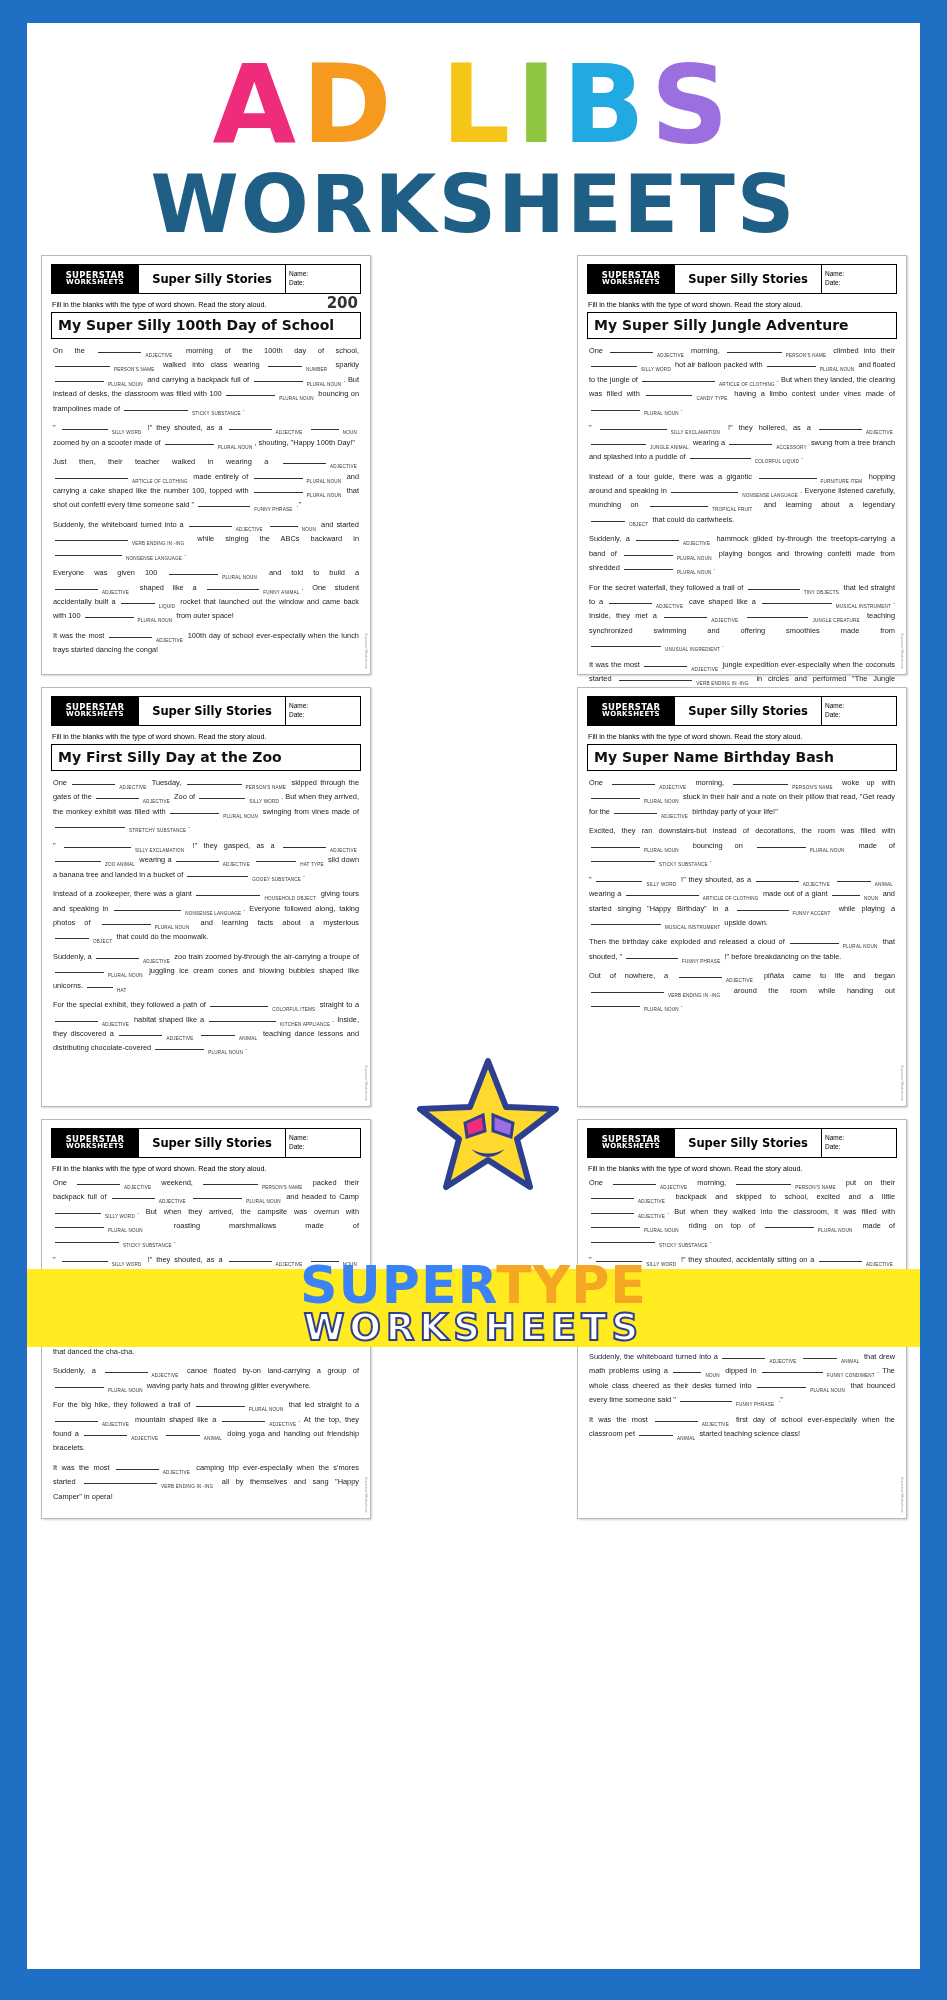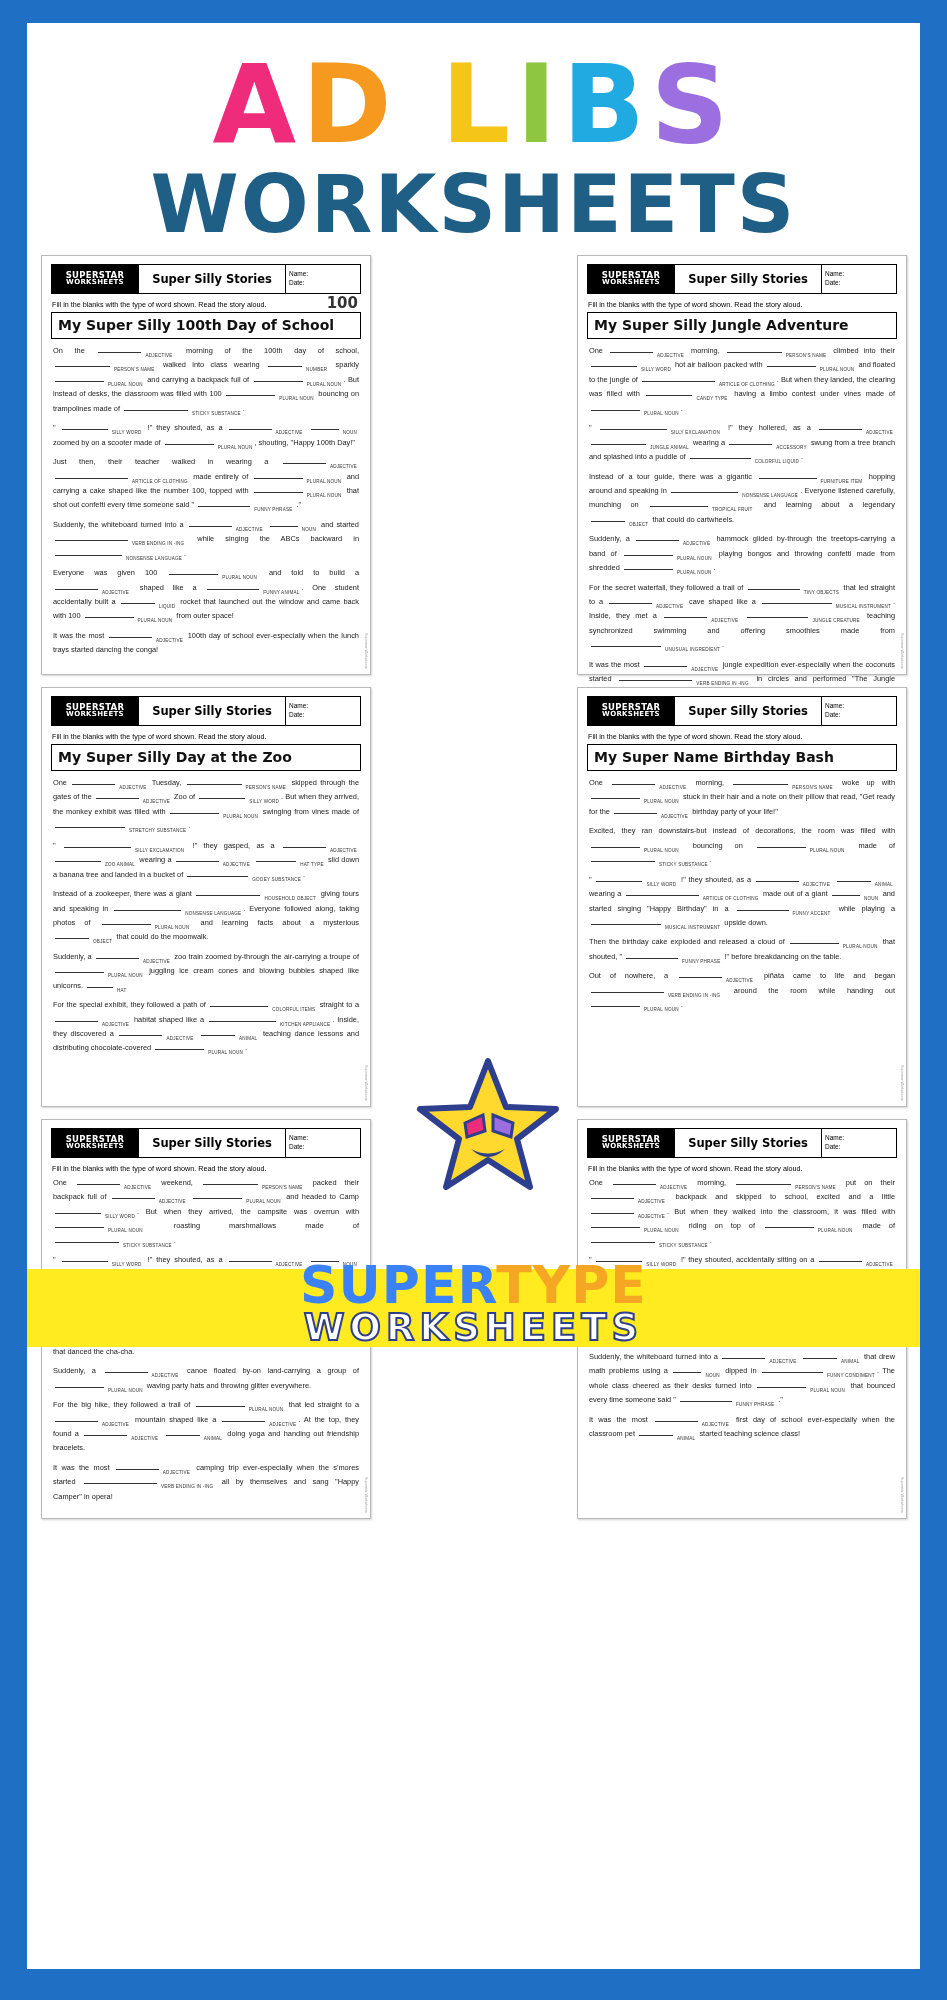--- a/index.html
+++ b/index.html
@@ -216,21 +216,21 @@
           <div class="instr">Fill in the blanks with the type of word shown. Read the story aloud.</div>
           <div class="story-title">My Super Silly 100th Day of School</div>
           <div class="body">
             <div style="margin-bottom: 5px;">On the <span style="white-space: nowrap;"><span class="blank" style="width: 43px;"></span><span class="tag">ADJECTIVE</span></span> morning of the 100th day of school, <span style="white-space: nowrap;"><span class="blank" style="width: 55px;"></span><span class="tag">PERSON'S NAME</span></span> walked into class wearing <span style="white-space: nowrap;"><span class="blank" style="width: 34px;"></span><span class="tag">NUMBER</span></span> sparkly <span style="white-space: nowrap;"><span class="blank" style="width: 49px;"></span><span class="tag">PLURAL NOUN</span></span> and carrying a backpack full of <span style="white-space: nowrap;"><span class="blank" style="width: 49px;"></span><span class="tag">PLURAL NOUN</span></span>. But instead of desks, the classroom was filled with 100 <span style="white-space: nowrap;"><span class="blank" style="width: 49px;"></span><span class="tag">PLURAL NOUN</span></span> bouncing on trampolines made of <span style="white-space: nowrap;"><span class="blank" style="width: 64px;"></span><span class="tag">STICKY SUBSTANCE</span></span>.</div>
             <div style="margin-bottom: 5px;">" <span style="white-space: nowrap;"><span class="blank" style="width: 46px;"></span><span class="tag">SILLY WORD</span></span> !" they shouted, as a <span style="white-space: nowrap;"><span class="blank" style="width: 43px;"></span><span class="tag">ADJECTIVE</span></span> <span style="white-space: nowrap;"><span class="blank" style="width: 28px;"></span><span class="tag">NOUN</span></span> zoomed by on a scooter made of <span style="white-space: nowrap;"><span class="blank" style="width: 49px;"></span><span class="tag">PLURAL NOUN</span></span>, shouting, "Happy 100th Day!"</div>
             <div style="margin-bottom: 5px;">Just then, their teacher walked in wearing a <span style="white-space: nowrap;"><span class="blank" style="width: 43px;"></span><span class="tag">ADJECTIVE</span></span> <span style="white-space: nowrap;"><span class="blank" style="width: 73px;"></span><span class="tag">ARTICLE OF CLOTHING</span></span> made entirely of <span style="white-space: nowrap;"><span class="blank" style="width: 49px;"></span><span class="tag">PLURAL NOUN</span></span> and carrying a cake shaped like the number 100, topped with <span style="white-space: nowrap;"><span class="blank" style="width: 49px;"></span><span class="tag">PLURAL NOUN</span></span> that shot out confetti every time someone said " <span style="white-space: nowrap;"><span class="blank" style="width: 52px;"></span><span class="tag">FUNNY PHRASE</span></span> ."</div>
             <div style="margin-bottom: 5px;">Suddenly, the whiteboard turned into a <span style="white-space: nowrap;"><span class="blank" style="width: 43px;"></span><span class="tag">ADJECTIVE</span></span> <span style="white-space: nowrap;"><span class="blank" style="width: 28px;"></span><span class="tag">NOUN</span></span> and started <span style="white-space: nowrap;"><span class="blank" style="width: 73px;"></span><span class="tag">VERB ENDING IN -ING</span></span> while singing the ABCs backward in <span style="white-space: nowrap;"><span class="blank" style="width: 67px;"></span><span class="tag">NONSENSE LANGUAGE</span></span>.</div>
             <div style="margin-bottom: 5px;">Everyone was given 100 <span style="white-space: nowrap;"><span class="blank" style="width: 49px;"></span><span class="tag">PLURAL NOUN</span></span> and told to build a <span style="white-space: nowrap;"><span class="blank" style="width: 43px;"></span><span class="tag">ADJECTIVE</span></span> shaped like a <span style="white-space: nowrap;"><span class="blank" style="width: 52px;"></span><span class="tag">FUNNY ANIMAL</span></span>. One student accidentally built a <span style="white-space: nowrap;"><span class="blank" style="width: 34px;"></span><span class="tag">LIQUID</span></span> rocket that launched out the window and came back with 100 <span style="white-space: nowrap;"><span class="blank" style="width: 49px;"></span><span class="tag">PLURAL NOUN</span></span> from outer space!</div>
             <div style="margin-bottom: 5px;">It was the most <span style="white-space: nowrap;"><span class="blank" style="width: 43px;"></span><span class="tag">ADJECTIVE</span></span> 100th day of school ever-especially when the lunch trays started dancing the conga!</div>
           </div>
-          <div class="hundred">100</div>
+          <div class="hundred">200</div>
           <div class="sidebar-vert">Superstar Worksheets</div>
         </div>
         <div class="sheet tall">
           <div class="sheet-head">
             <div class="logo-cell">
               <div class="l1">SUPERSTAR</div>
               <div class="l2">WORKSHEETS</div>
             </div>
             <div class="title-cell">Super Silly Stories</div>
             <div class="namedate">
@@ -258,21 +258,21 @@
               <div class="l1">SUPERSTAR</div>
               <div class="l2">WORKSHEETS</div>
             </div>
             <div class="title-cell">Super Silly Stories</div>
             <div class="namedate">
               <div>Name:</div>
               <div>Date:</div>
             </div>
           </div>
           <div class="instr">Fill in the blanks with the type of word shown. Read the story aloud.</div>
-          <div class="story-title">My Super Silly Day at the Zoo</div>
+          <div class="story-title">My First Silly Day at the Zoo</div>
           <div class="body">
             <div style="margin-bottom: 5px;">One <span style="white-space: nowrap;"><span class="blank" style="width: 43px;"></span><span class="tag">ADJECTIVE</span></span> Tuesday, <span style="white-space: nowrap;"><span class="blank" style="width: 55px;"></span><span class="tag">PERSON'S NAME</span></span> skipped through the gates of the <span style="white-space: nowrap;"><span class="blank" style="width: 43px;"></span><span class="tag">ADJECTIVE</span></span> Zoo of <span style="white-space: nowrap;"><span class="blank" style="width: 46px;"></span><span class="tag">SILLY WORD</span></span>. But when they arrived, the monkey exhibit was filled with <span style="white-space: nowrap;"><span class="blank" style="width: 49px;"></span><span class="tag">PLURAL NOUN</span></span> swinging from vines made of <span style="white-space: nowrap;"><span class="blank" style="width: 70px;"></span><span class="tag">STRETCHY SUBSTANCE</span></span>.</div>
             <div style="margin-bottom: 5px;">" <span style="white-space: nowrap;"><span class="blank" style="width: 67px;"></span><span class="tag">SILLY EXCLAMATION</span></span> !" they gasped, as a <span style="white-space: nowrap;"><span class="blank" style="width: 43px;"></span><span class="tag">ADJECTIVE</span></span> <span style="white-space: nowrap;"><span class="blank" style="width: 46px;"></span><span class="tag">ZOO ANIMAL</span></span> wearing a <span style="white-space: nowrap;"><span class="blank" style="width: 43px;"></span><span class="tag">ADJECTIVE</span></span> <span style="white-space: nowrap;"><span class="blank" style="width: 40px;"></span><span class="tag">HAT TYPE</span></span> slid down a banana tree and landed in a bucket of <span style="white-space: nowrap;"><span class="blank" style="width: 61px;"></span><span class="tag">GOOEY SUBSTANCE</span></span>.</div>
             <div style="margin-bottom: 5px;">Instead of a zookeeper, there was a giant <span style="white-space: nowrap;"><span class="blank" style="width: 64px;"></span><span class="tag">HOUSEHOLD OBJECT</span></span> giving tours and speaking in <span style="white-space: nowrap;"><span class="blank" style="width: 67px;"></span><span class="tag">NONSENSE LANGUAGE</span></span>. Everyone followed along, taking photos of <span style="white-space: nowrap;"><span class="blank" style="width: 49px;"></span><span class="tag">PLURAL NOUN</span></span> and learning facts about a mysterious <span style="white-space: nowrap;"><span class="blank" style="width: 34px;"></span><span class="tag">OBJECT</span></span> that could do the moonwalk.</div>
             <div style="margin-bottom: 5px;">Suddenly, a <span style="white-space: nowrap;"><span class="blank" style="width: 43px;"></span><span class="tag">ADJECTIVE</span></span> zoo train zoomed by-through the air-carrying a troupe of <span style="white-space: nowrap;"><span class="blank" style="width: 49px;"></span><span class="tag">PLURAL NOUN</span></span> juggling ice cream cones and blowing bubbles shaped like unicorns. <span style="white-space: nowrap;"><span class="blank" style="width: 26px;"></span><span class="tag">HAT</span></span></div>
             <div style="margin-bottom: 5px;">For the special exhibit, they followed a path of <span style="white-space: nowrap;"><span class="blank" style="width: 58px;"></span><span class="tag">COLORFUL ITEMS</span></span> straight to a <span style="white-space: nowrap;"><span class="blank" style="width: 43px;"></span><span class="tag">ADJECTIVE</span></span> habitat shaped like a <span style="white-space: nowrap;"><span class="blank" style="width: 67px;"></span><span class="tag">KITCHEN APPLIANCE</span></span>. Inside, they discovered a <span style="white-space: nowrap;"><span class="blank" style="width: 43px;"></span><span class="tag">ADJECTIVE</span></span> <span style="white-space: nowrap;"><span class="blank" style="width: 34px;"></span><span class="tag">ANIMAL</span></span> teaching dance lessons and distributing chocolate-covered <span style="white-space: nowrap;"><span class="blank" style="width: 49px;"></span><span class="tag">PLURAL NOUN</span></span>.</div>
           </div>
           <div class="sidebar-vert">Superstar Worksheets</div>
         </div>
         <div class="sheet mid">

